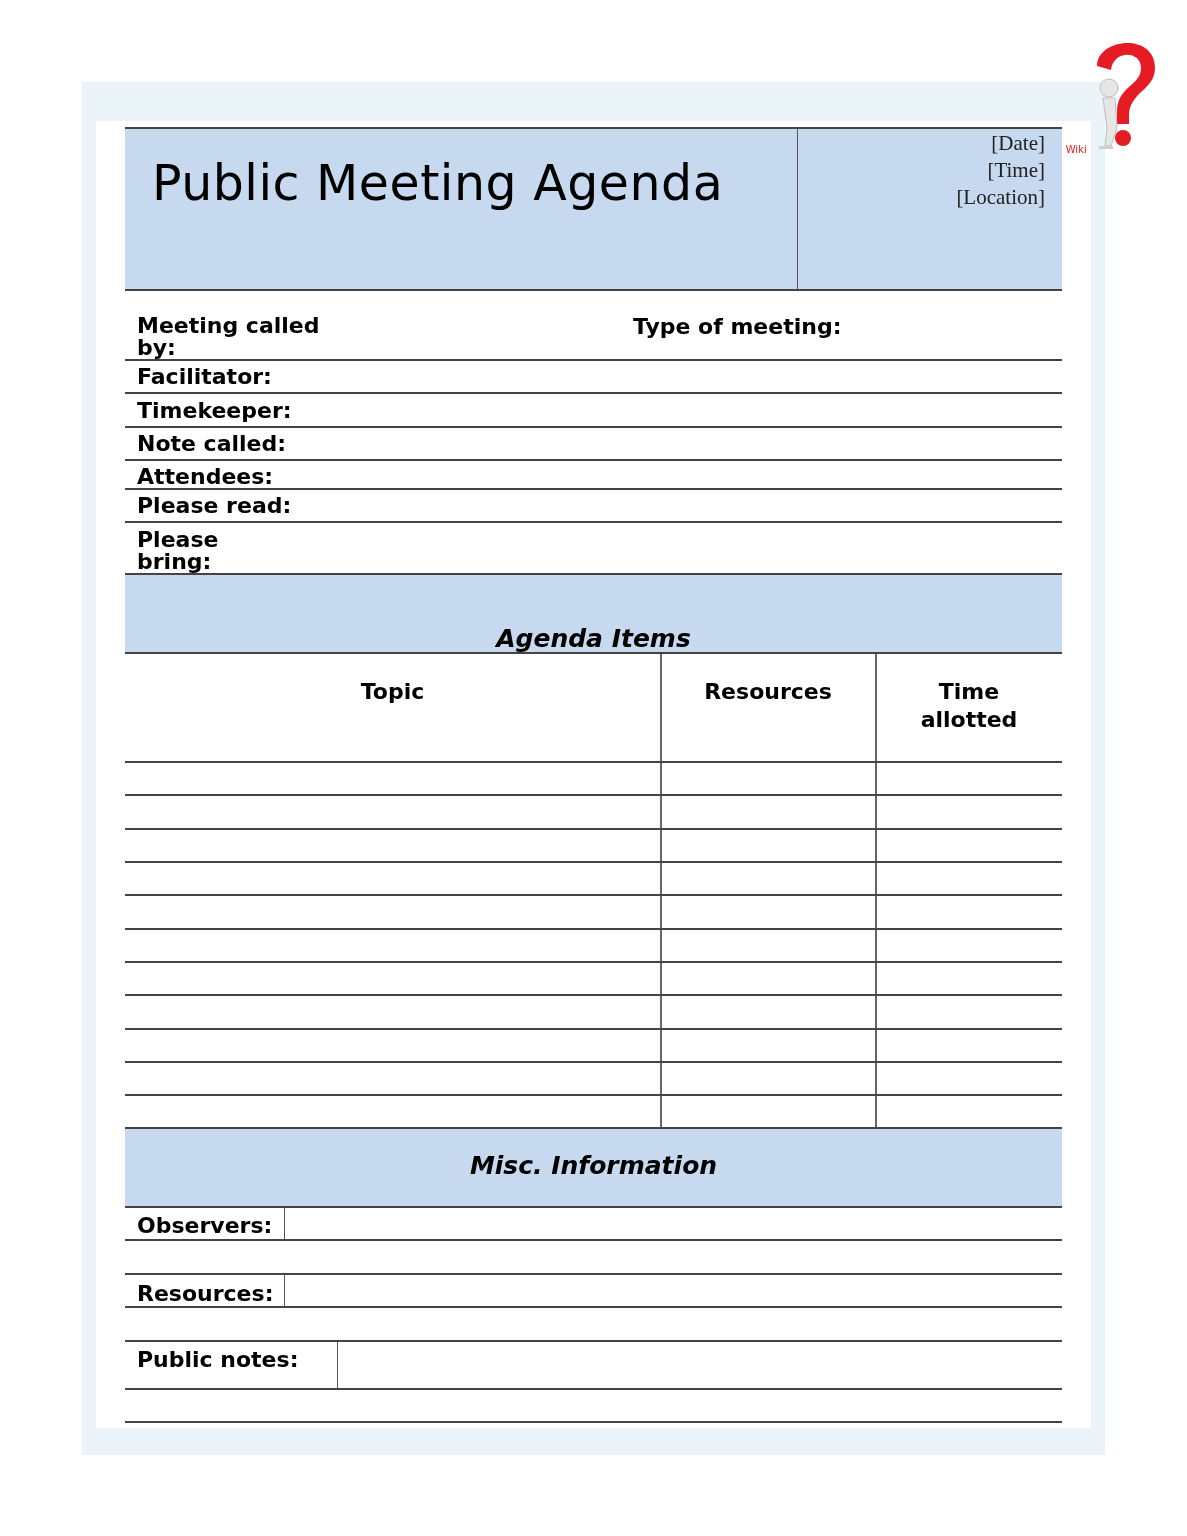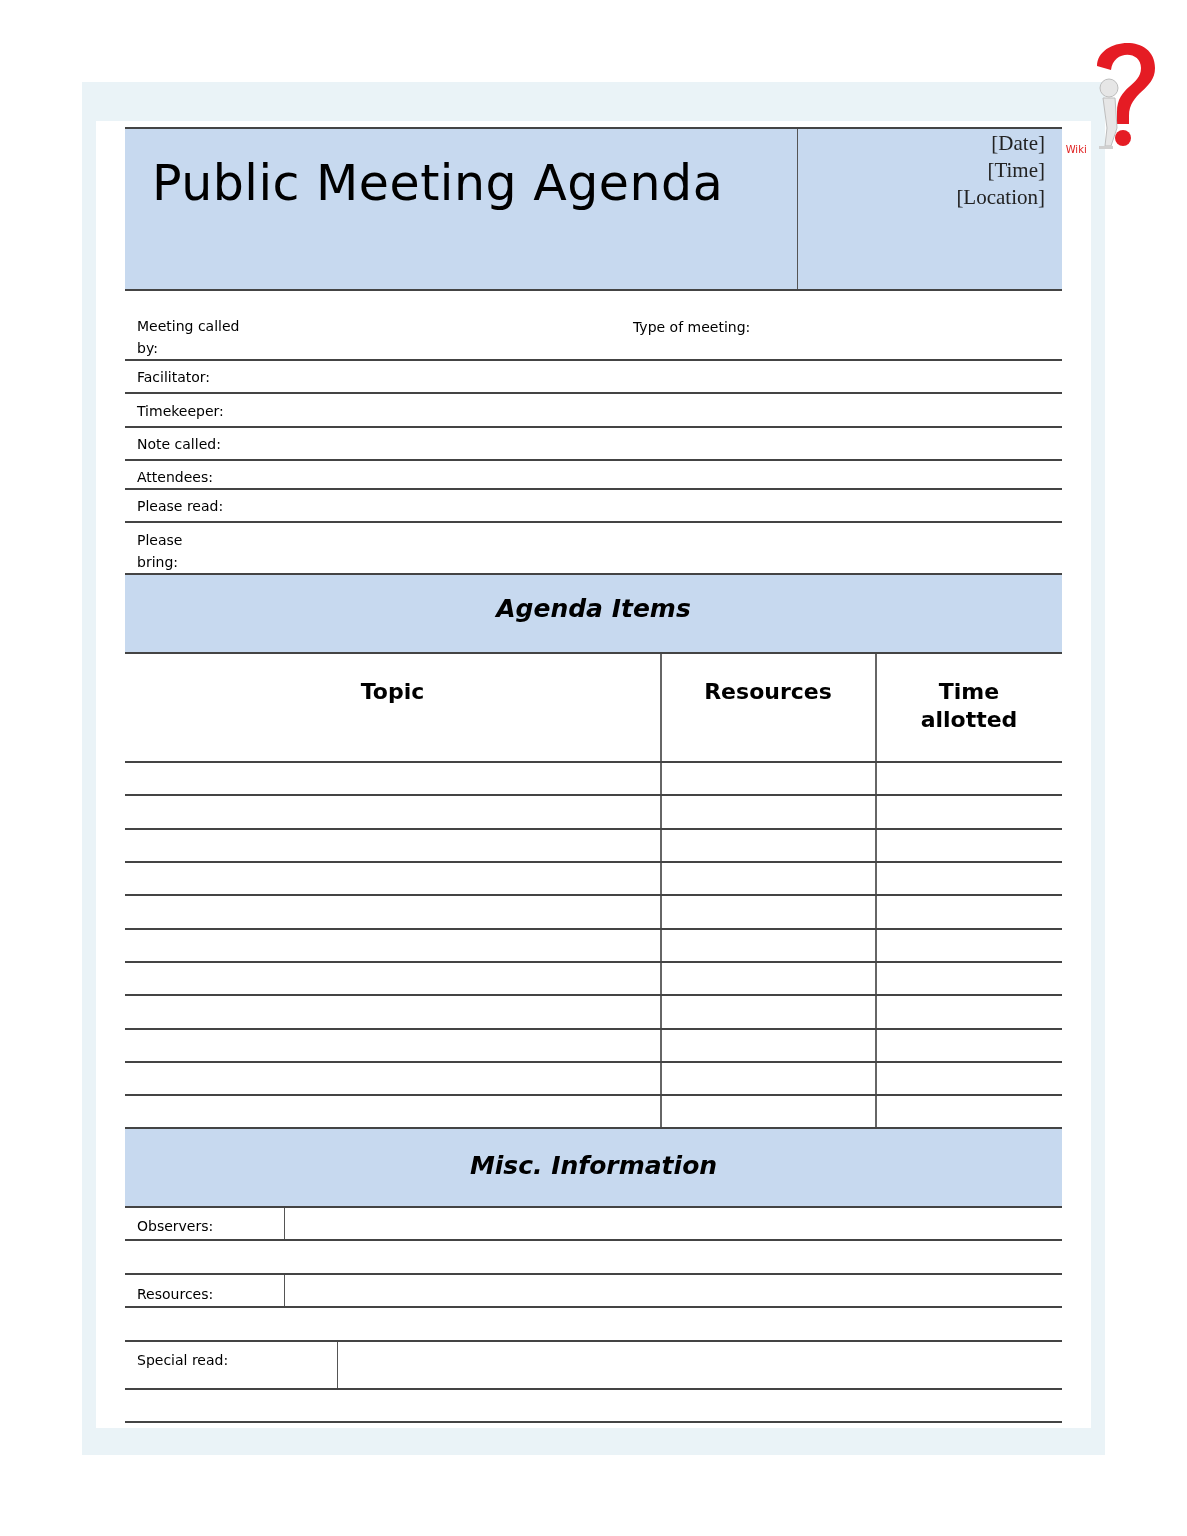--- a/index.html
+++ b/index.html
@@ -6,21 +6,21 @@
   body { width:1187px; height:1536px; background:#ffffff; position:relative; overflow:hidden;
          font-family:"DejaVu Sans", sans-serif; color:#000; }
   .frame { position:absolute; left:82px; top:82px; width:1023px; height:1373px; background:#eaf3f7; }
   .paper { position:absolute; left:96px; top:121px; width:995px; height:1307px; background:#ffffff; }
   .hline { position:absolute; left:125px; width:937px; height:2px; background:#444; }
   .vline { position:absolute; width:1px; background:#555; }
   .band { position:absolute; left:125px; width:937px; background:#c7d9ef; }
   .title { position:absolute; left:152px; top:155px; font-size:49px; font-weight:normal; letter-spacing:0.5px; white-space:nowrap; }
   .meta { position:absolute; right:142px; top:130px; text-align:right; font-family:"Liberation Serif", serif;
           font-size:21px; line-height:27px; color:#222; }
-  .lbl { position:absolute; font-size:14px; font-weight:normal; line-height:22px; }
+  .lbl { position:absolute; font-size:22px; font-weight:bold; line-height:22px; }
   .section { position:absolute; left:125px; width:937px; text-align:center; font-size:25px;
              font-weight:bold; font-style:italic; }
   .colhead { position:absolute; text-align:center; font-size:22px; font-weight:bold; line-height:28px; }
   .cell { position:absolute; }
   .logo { position:absolute; left:1085px; top:28px; width:80px; height:130px; }
   .logo-text { position:absolute; left:1027px; top:144px; font-size:10px; font-weight:normal; color:#e02020;
                white-space:nowrap; }
 </style>
 </head>
 <body>
@@ -80,21 +80,21 @@
 <div class="hline" style="top:521px;"></div>
 
 <div class="lbl" style="left:137px; top:529px;">
   <div>Please</div>
   <div>bring:</div>
 </div>
 <div class="cell" style="left:220px; top:523px; width:842px; height:50px;"></div>
 
 <div class="hline" style="top:573px;"></div>
 <div class="band" style="top:575px; height:77px;"></div>
-<div class="section" style="top:594px;">Agenda Items</div>
+<div class="section" style="top:624px;">Agenda Items</div>
 <div class="hline" style="top:652px;"></div>
 
 <div class="colhead" style="left:125px; width:535px; top:678px;">Topic</div>
 <div class="colhead" style="left:660px; width:216px; top:678px;">Resources</div>
 <div class="colhead" style="left:876px; width:186px; top:678px;">
   <div>Time</div>
   <div>allotted</div>
 </div>
 
 <div class="vline" style="left:660px; top:654px; height:474px; width:2px; background:#666;"></div>
@@ -158,18 +158,18 @@
 <div class="cell" style="left:125px; top:1241px; width:937px; height:32px;"></div>
 <div class="hline" style="top:1273px;"></div>
 
 <div class="lbl" style="left:137px; top:1283px;text-align:right;">Resources:</div>
 <div class="vline" style="left:284px; top:1275px; height:32px;"></div>
 <div class="cell" style="left:286px; top:1275px; width:776px; height:31px;"></div>
 <div class="hline" style="top:1306px;"></div>
 <div class="cell" style="left:125px; top:1308px; width:937px; height:32px;"></div>
 <div class="hline" style="top:1340px;"></div>
 
-<div class="lbl" style="left:137px; top:1349px;">Special read:</div>
+<div class="lbl" style="left:137px; top:1349px;">Public notes:</div>
 <div class="vline" style="left:337px; top:1342px; height:46px;"></div>
 <div class="cell" style="left:339px; top:1342px; width:723px; height:46px;"></div>
 <div class="hline" style="top:1388px;"></div>
 <div class="cell" style="left:125px; top:1390px; width:937px; height:31px;"></div>
 <div class="hline" style="top:1421px;"></div>
 
 </body></html>

